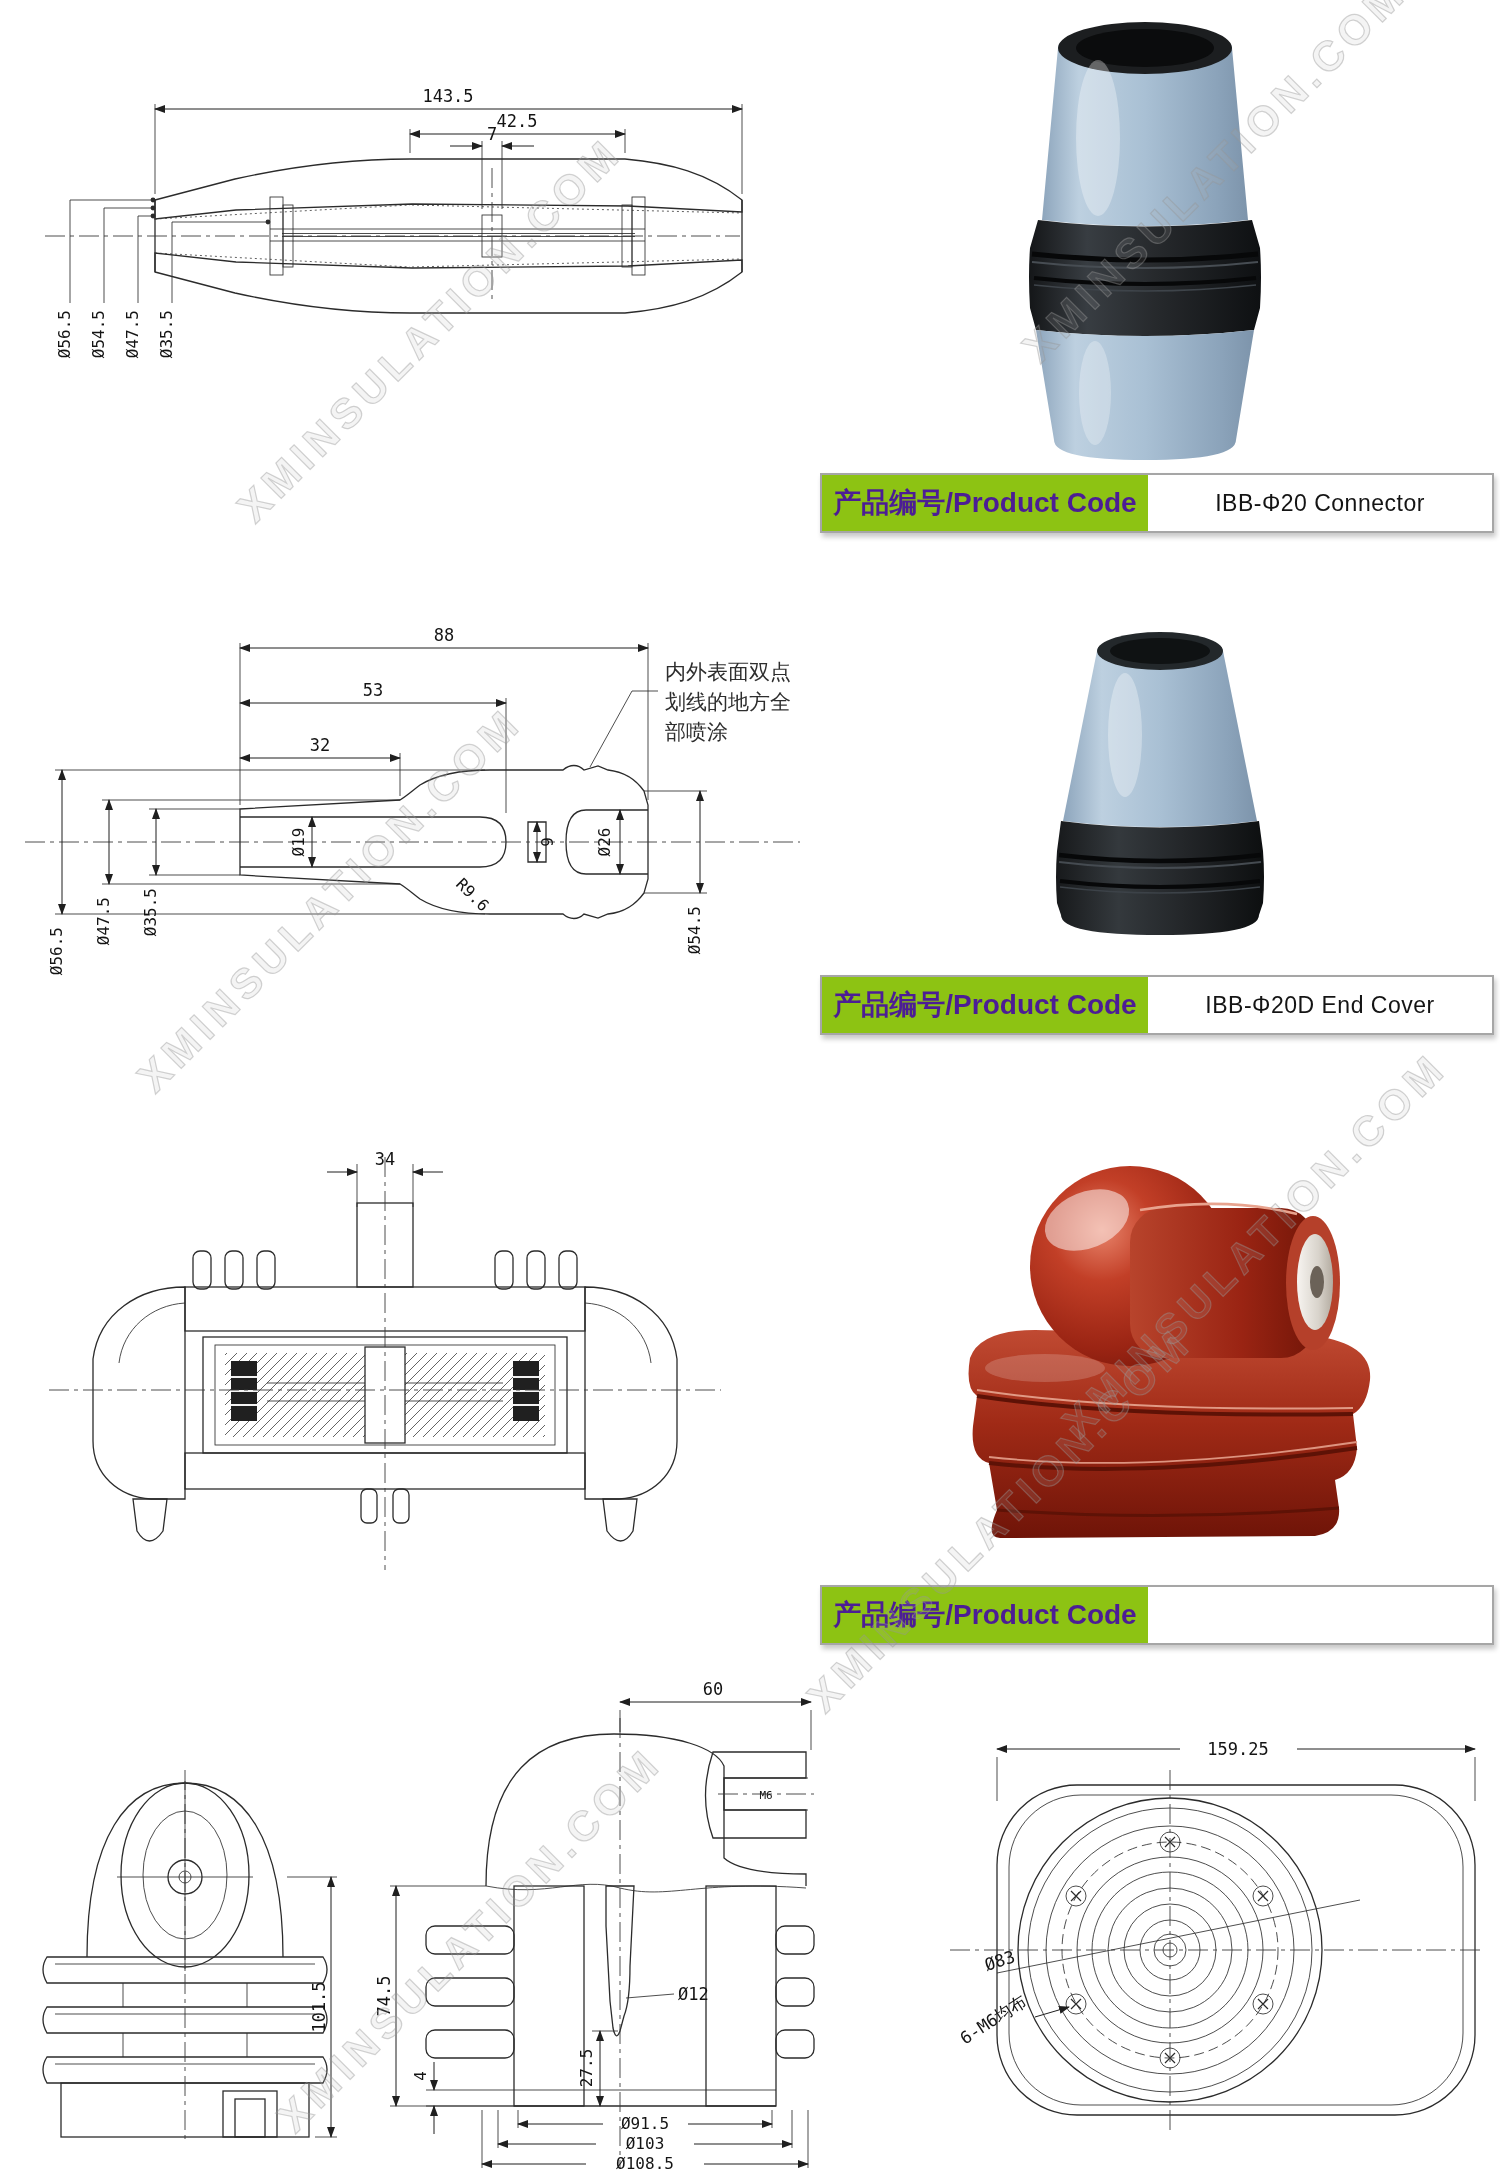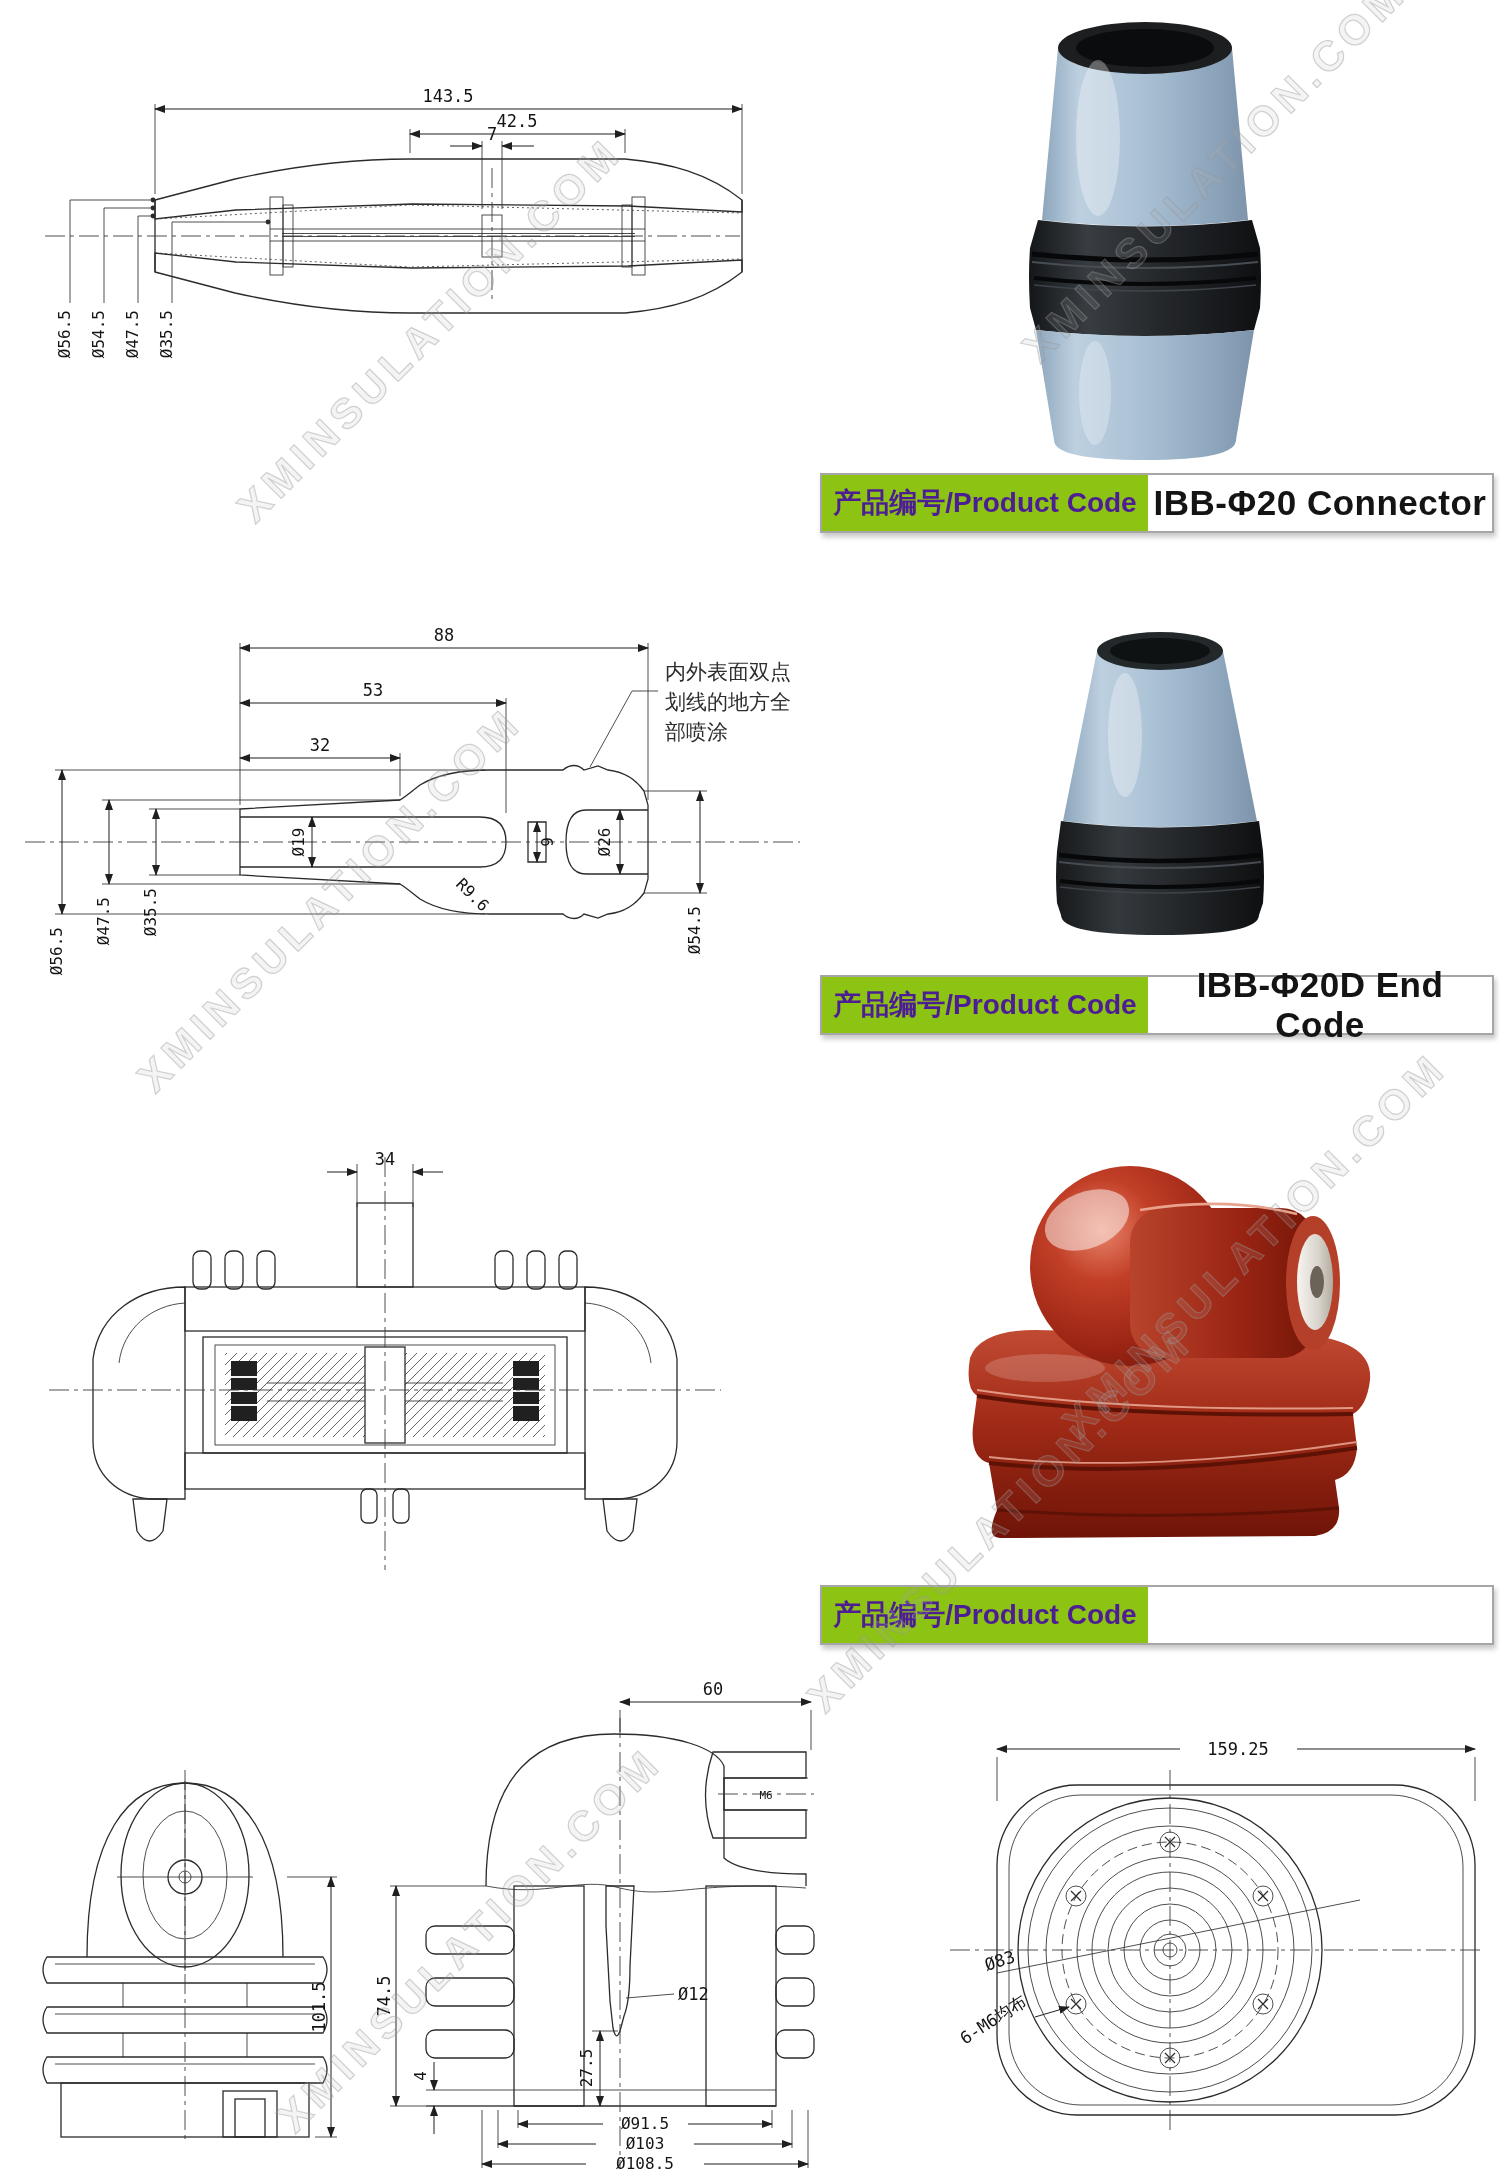--- a/index.html
+++ b/index.html
@@ -11,21 +11,21 @@
   .note-t{font-family:"Liberation Sans",sans-serif;font-size:21px;fill:#2e2e2e;}
   .wm{position:absolute;transform:translate(-50%,-50%) rotate(-45deg);
       font-family:"Liberation Sans",sans-serif;font-weight:bold;font-size:42px;
       letter-spacing:6px;color:rgba(175,175,175,0.14);
       -webkit-text-stroke:1.2px rgba(150,150,150,0.42);white-space:nowrap;pointer-events:none;}
   .label-bar{position:absolute;width:670px;height:56px;display:flex;background:#ffffff;
       border:2px solid #a6a6a6;box-shadow:2px 4px 5px rgba(0,0,0,0.22);}
   .label-green{flex:0 0 326px;display:flex;align-items:center;justify-content:center;
       color:#4c1d95;font-weight:bold;font-size:28px;}
   .label-code{flex:1;display:flex;align-items:center;justify-content:center;
-      color:#141414;font-weight:bold;font-size:35px;letter-spacing:0.5px;}
+      color:#141414;font-weight:normal;font-size:23px;letter-spacing:0.5px;}
   .ln{stroke:#2b2b2b;stroke-width:1.3;fill:none;}
   .thin{stroke:#2e2e2e;stroke-width:0.85;fill:none;}
   .dim{stroke:#1f1f1f;stroke-width:1;fill:none;}
   .cl{stroke:#3a3a3a;stroke-width:0.9;fill:none;stroke-dasharray:20 5 4 5;}
   .dot2{stroke:#3a3a3a;stroke-width:0.8;fill:none;stroke-dasharray:2 3;}
 </style>
 </head>
 <body>
 
 <div class="page">
@@ -186,21 +186,21 @@
       <path d="M34,240 Q135,252 236,240" stroke="#070809" stroke-width="4.5" fill="none"></path>
       <path d="M34,247 Q135,259 236,247" stroke="#454b51" stroke-width="1.8" fill="none"></path>
       <path d="M35,266 Q135,278 235,266" stroke="#070809" stroke-width="4" fill="none"></path>
       <path d="M35,272 Q135,284 235,272" stroke="#3c4248" stroke-width="1.5" fill="none"></path>
       <ellipse cx="100" cy="120" rx="17" ry="62" fill="rgba(255,255,255,0.32)"></ellipse>
     </g>
   </svg>
 
   <div class="label-bar" style="left:820px;top:975px">
     <div class="label-green" style="background:#8dc313">产品编号/Product Code</div>
-    <div class="label-code">IBB-Φ20D End Code</div>
+    <div class="label-code">IBB-Φ20D End Cover</div>
   </div>
 
   <svg class="abs" style="left:35px;top:1145px" width="700" height="430" viewBox="0 0 700 430">
     <defs>
       <pattern id="xh3" width="15" height="15" patternUnits="userSpaceOnUse">
         <path d="M0 0L15 15M15 0L0 15" stroke="#3c3c3c" stroke-width="0.8"></path>
       </pattern>
       <pattern id="hh3" width="10" height="10" patternUnits="userSpaceOnUse">
         <path d="M0 10L10 0" stroke="#3c3c3c" stroke-width="0.8"></path>
       </pattern>

